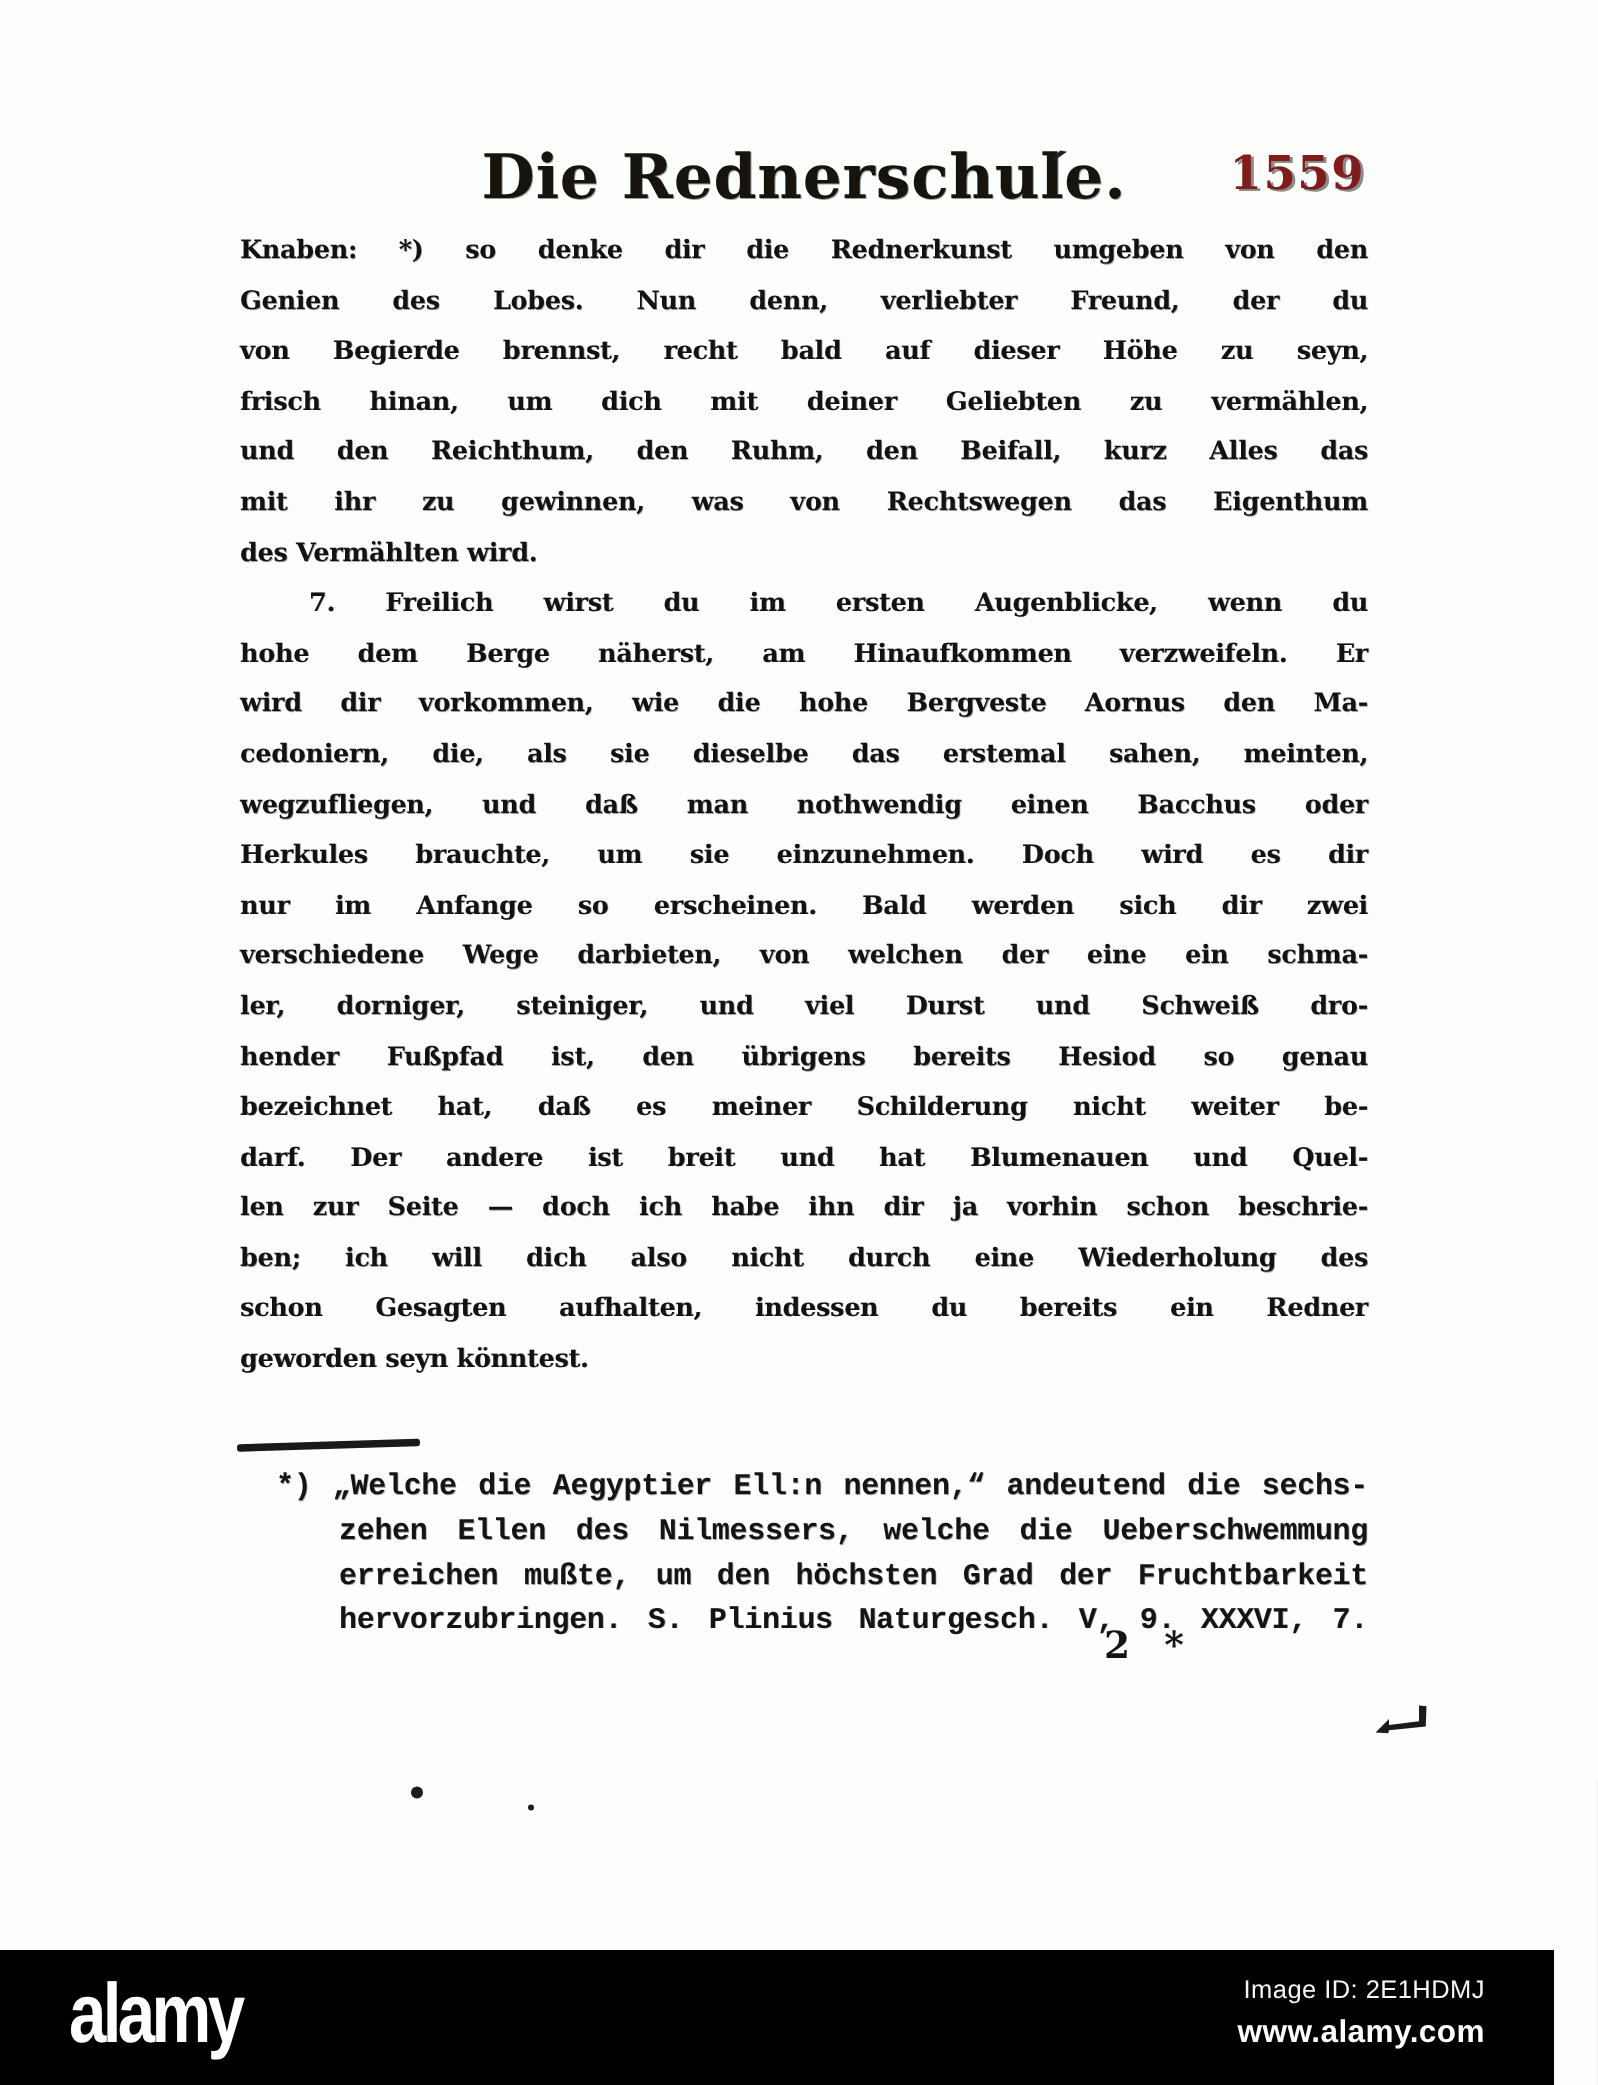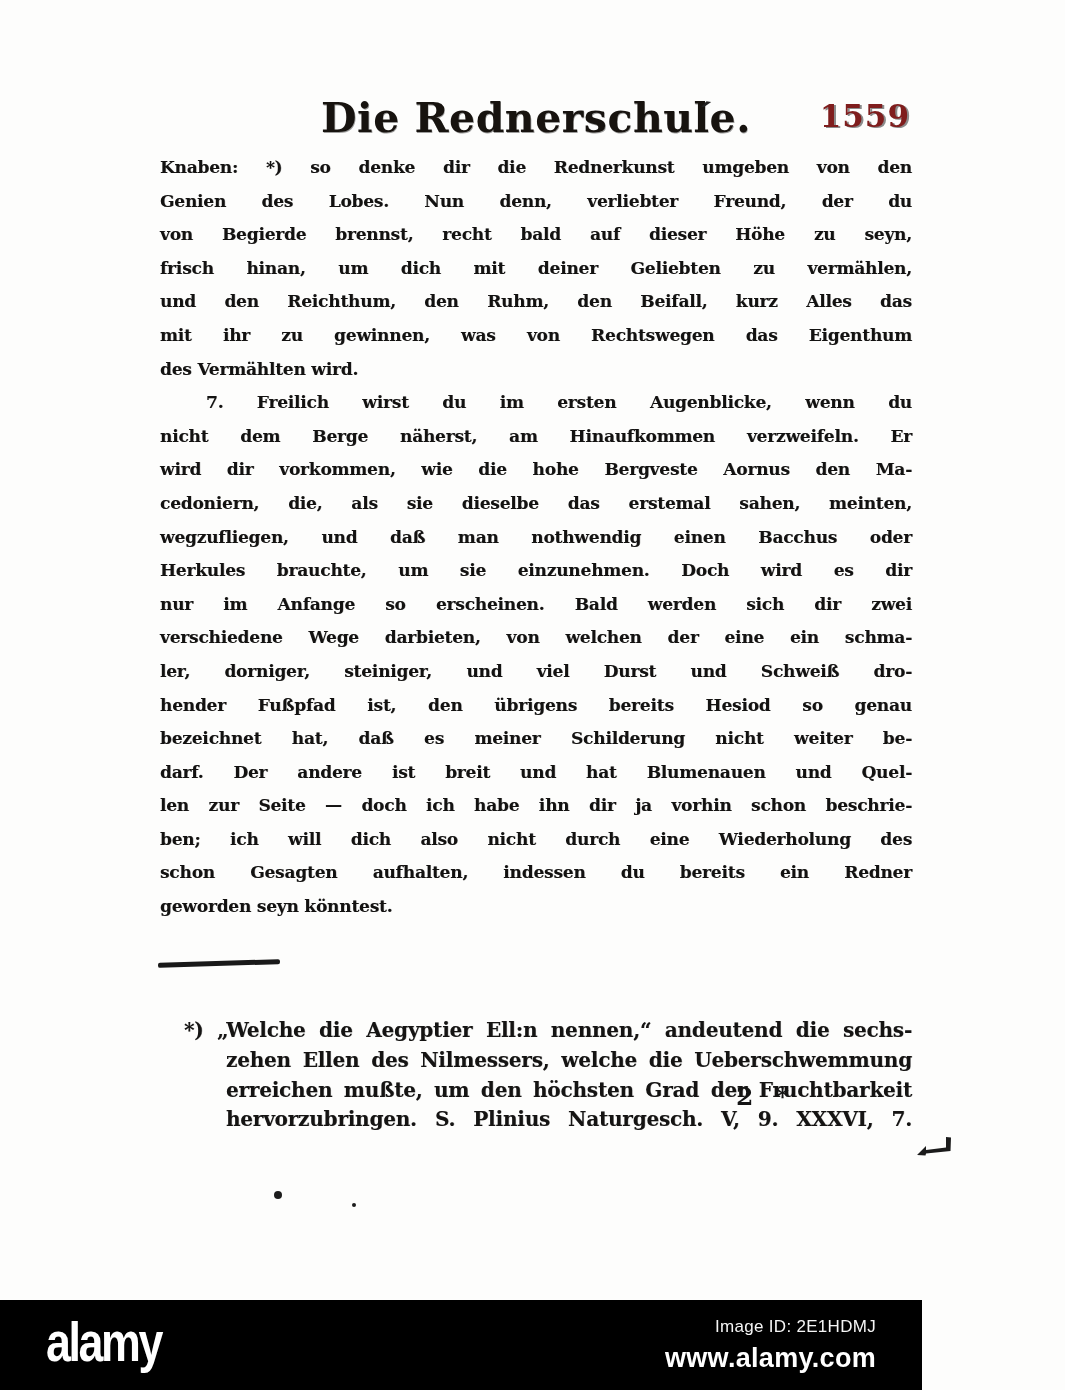--- a/index.html
+++ b/index.html
@@ -17,43 +17,43 @@
   .text-line{font-size:17px;font-weight:700;line-height:33.6px;height:33.6px;
     text-align:justify;text-align-last:justify;letter-spacing:-.2px;white-space:nowrap;
     text-shadow:.5px .4px 0 rgba(30,30,30,.4);}
   .paragraph-2 .text-line:first-child{text-indent:46px;}
   .paragraph-1 .text-line:last-child,
   .paragraph-2 .text-line:last-child{text-align-last:left;white-space:normal;}
 
   .footnote-separator{position:absolute;left:158px;top:961px;width:122px;height:5px;background:#191919;
     transform:rotate(-1.8deg);border-radius:2px;}
 
-  .footnote{position:absolute;left:226px;top:1016px;width:686px;color:#151413;}
+  .footnote{position:absolute;left:226px;top:977px;width:686px;color:#151413;font-family:Liberation Mono, monospace;}
   .footnote-line{font-size:20px;font-weight:700;line-height:29.8px;height:29.8px;
     text-align:justify;text-align-last:justify;letter-spacing:-.2px;white-space:nowrap;
     text-shadow:.5px .4px 0 rgba(30,30,30,.4);}
   .footnote-line:first-child{text-indent:-42px;}
 
   .signature-mark{position:absolute;left:736px;top:1082px;font-size:25px;font-weight:700;
     color:#141414;letter-spacing:7px;}
 
   .printer-mark{position:absolute;left:916px;top:1135px;width:38px;height:24px;}
   .ink-dot{position:absolute;border-radius:50%;background:#1c1c1c;}
   .ink-dot-a{left:274px;top:1191px;width:8px;height:8px;}
   .ink-dot-b{left:352px;top:1203px;width:4px;height:4px;}
 
   
-  .alamy-bar{position:absolute;left:0;top:1300px;width:922px;height:90px;background:#000;}
+  .alamy-bar{position:absolute;left:0;top:1300px;width:1036px;height:90px;background:#000;}
   .alamy-logo{position:absolute;left:46px;top:14px;color:#fff;font-family:"Liberation Sans",sans-serif;
     font-weight:700;font-size:56px;line-height:56px;letter-spacing:-3px;
     transform:scaleX(.80);transform-origin:left center;}
   .alamy-meta{position:absolute;right:46px;top:17px;text-align:right;color:#fff;
     font-family:"Liberation Sans",sans-serif;margin-left:41px;}
   .alamy-id{font-size:17px;font-weight:400;letter-spacing:.3px;opacity:.96;}
-  .alamy-url{font-size:27px;font-weight:700;margin-top:6px;letter-spacing:.3px;}
+  .alamy-url{font-size:21px;font-weight:700;margin-top:6px;letter-spacing:.3px;}
 </style>
 </head>
 <body>
 
 <div class="screenshot">
 
   <div class="page-header">
     <span class="page-title">Die Rednerschule.</span>
     <span class="accent-mark">´</span>
     <span class="page-number">1559</span>
@@ -64,21 +64,21 @@
         <div class="text-line">Knaben: *) so denke dir die Rednerkunst umgeben von den</div>
         <div class="text-line">Genien des Lobes. Nun denn, verliebter Freund, der du</div>
         <div class="text-line">von Begierde brennst, recht bald auf dieser Höhe zu seyn,</div>
         <div class="text-line">frisch hinan, um dich mit deiner Geliebten zu vermählen,</div>
         <div class="text-line">und den Reichthum, den Ruhm, den Beifall, kurz Alles das</div>
         <div class="text-line">mit ihr zu gewinnen, was von Rechtswegen das Eigenthum</div>
         <div class="text-line">des Vermählten wird.</div>
       </div>
     <div class="paragraph paragraph-2">
         <div class="text-line">7. Freilich wirst du im ersten Augenblicke, wenn du</div>
-        <div class="text-line">nicht dem Berge näherst, am Hinaufkommen verzweifeln. Er</div>
+        <div class="text-line">hohe dem Berge näherst, am Hinaufkommen verzweifeln. Er</div>
         <div class="text-line">wird dir vorkommen, wie die hohe Bergveste Aornus den Ma-</div>
         <div class="text-line">cedoniern, die, als sie dieselbe das erstemal sahen, meinten,</div>
         <div class="text-line">wegzufliegen, und daß man nothwendig einen Bacchus oder</div>
         <div class="text-line">Herkules brauchte, um sie einzunehmen. Doch wird es dir</div>
         <div class="text-line">nur im Anfange so erscheinen. Bald werden sich dir zwei</div>
         <div class="text-line">verschiedene Wege darbieten, von welchen der eine ein schma-</div>
         <div class="text-line">ler, dorniger, steiniger, und viel Durst und Schweiß dro-</div>
         <div class="text-line">hender Fußpfad ist, den übrigens bereits Hesiod so genau</div>
         <div class="text-line">bezeichnet hat, daß es meiner Schilderung nicht weiter be-</div>
         <div class="text-line">darf. Der andere ist breit und hat Blumenauen und Quel-</div>

